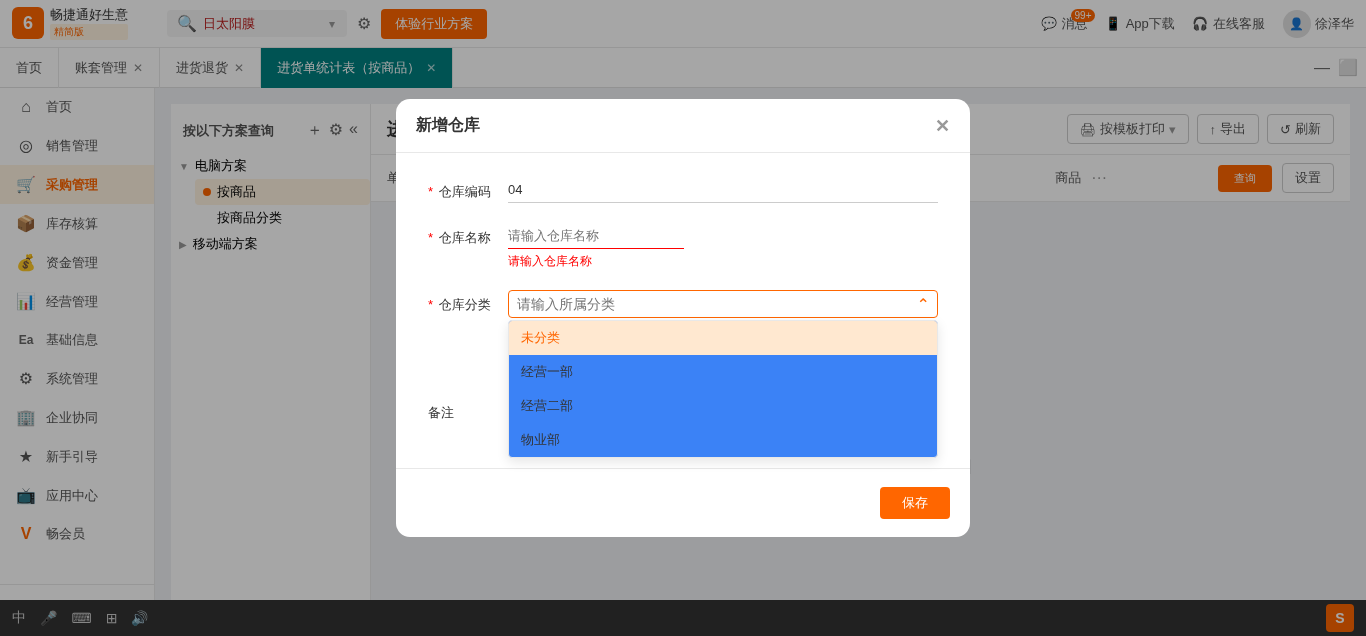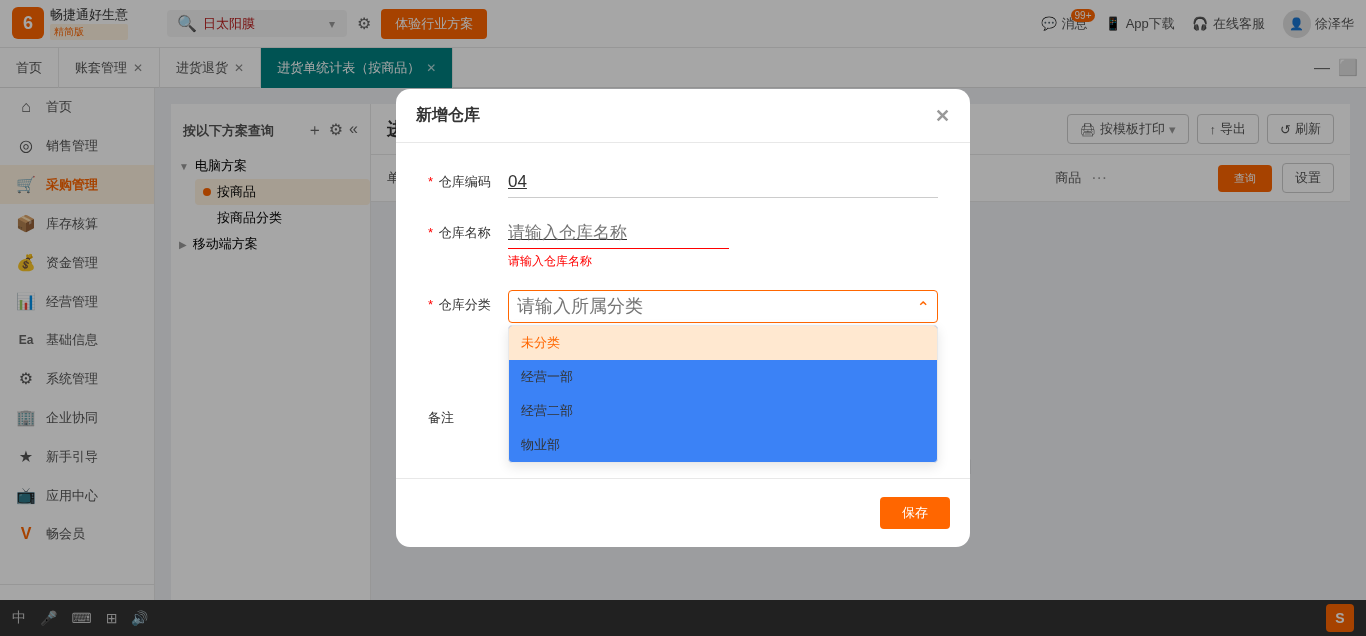--- a/index.html
+++ b/index.html
@@ -238,41 +238,40 @@
     .required { color: #f00; margin-right: 2px; }
     .form-input-wrap {
       flex: 1;
       position: relative;
     }
     .form-input {
       width: 100%;
       border: none;
       border-bottom: 1px solid #ccc;
       padding: 5px 0;
-      font-size: 17px;
+      font-size: 13px;
       outline: none;
       color: #333;
-      text-decoration: underline;
     }
     .form-input.error { border-bottom-color: #f00; }
     .error-msg {
       color: #f00;
       font-size: 12px;
       margin-top: 2px;
     }
     .category-input-wrap {
       flex: 1;
       position: relative;
     }
     .category-input {
       width: 100%;
       border: 1px solid #f60;
       border-radius: 4px;
       padding: 5px 40px 5px 8px;
-      font-size: 18px;
+      font-size: 14px;
       outline: none;
       color: #0369a1;
     }
     .category-arrow {
       position: absolute;
       right: 8px;
       top: 50%;
       transform: translateY(-50%);
       color: #f60;
       font-size: 16px;

